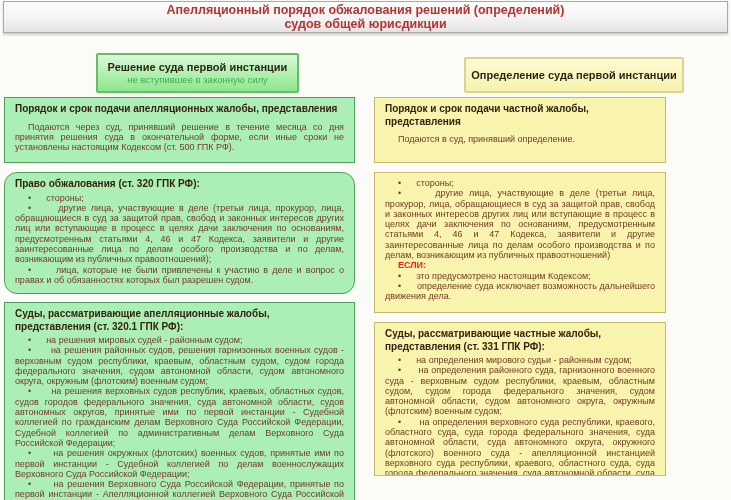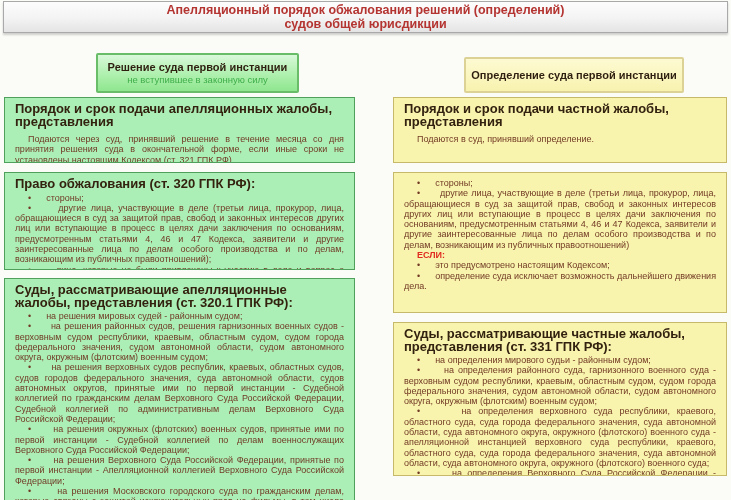--- a/index.html
+++ b/index.html
@@ -38,38 +38,38 @@
     left:464px; top:57px; width:220px; height:36px;
     background:linear-gradient(180deg,#fdfad2 0%,#f8f2ae 100%);
     border:2px solid #dcd295;
   }
   .hdr-title { font-size:11px; font-weight:bold; color:#2f1f10; line-height:13px; }
   .hdr-sub   { font-size:9.5px; color:#3fae49; line-height:12px; }
 
   
   .column { position:absolute; top:97px; }
   #left-col  { left:4px;   width:351px; }
-  #right-col { left:393px; width:334px; }
+  #right-col { left:374px; width:292px; }
 
   .section {
     overflow:hidden; text-align:justify;
     padding:5px 10px 4px 10px;
   }
   .section.green { background:#abefb7; border:1.5px solid #4ea05a; }
   .section.yellow{ background:#f8f3ad; border:1.5px solid #c6b96a; }
 
   #left-col  .section:nth-child(1){ height:66px;  margin-bottom:9px; }
-  #left-col  .section:nth-child(2){ height:98px;  margin-bottom:8px; }
+  #left-col  .section:nth-child(2){ height:122px;  margin-bottom:8px;border-radius:13px; }
   #left-col  .section:nth-child(3){ height:271px; }
   #right-col .section:nth-child(1){ height:66px;  margin-bottom:9px; }
   #right-col .section:nth-child(2){ height:141px; margin-bottom:9px; }
   #right-col .section:nth-child(3){ height:154px; }
 
   .section h3 {
-    font-size:13px; line-height:12.5px; font-weight:bold; color:#33220f;
+    font-size:10px; line-height:12.5px; font-weight:bold; color:#33220f;
     margin:0 0 2px 0; text-align:left;
   }
   .section p {
     font-size:9px; line-height:10.3px; color:#713a24; margin:0;
   }
   .section p.para   { text-indent:13px; }
   .section p.gap    { margin-top:6px; }
   .section p.bullet { text-indent:13px; }
   .section p.red-label { text-indent:13px; color:#e02b20; font-weight:bold; }
 </style>
@@ -86,21 +86,21 @@
   <div class="hdr-sub">не вступившее в законную силу</div>
 </div>
 
 <div class="hdr-box yellow">
   <div class="hdr-title">Определение суда первой инстанции</div>
 </div>
 
 <div class="column" id="left-col">
     <div class="section green">
       <h3>Порядок и срок подачи апелляционных жалобы, представления</h3>
-      <p class="para gap">Подаются через суд, принявший решение в течение месяца со дня принятия решения суда в окончательной форме, если иные сроки не установлены настоящим Кодексом  (ст. 321 ГПК РФ).</p>
+      <p class="para gap">Подаются через суд, принявший решение в течение месяца со дня принятия решения суда в окончательной форме, если иные сроки не установлены настоящим Кодексом  (ст. 500 ГПК РФ).</p>
     </div>
     <div class="section green">
       <h3>Право обжалования (ст. 320 ГПК РФ):</h3>
       <p class="bullet">•&nbsp;&nbsp;&nbsp;&nbsp;&nbsp;&nbsp;стороны;</p>
       <p class="bullet">•&nbsp;&nbsp;&nbsp;&nbsp;&nbsp;&nbsp;другие лица, участвующие в деле (третьи лица, прокурор, лица, обращающиеся в суд за защитой прав, свобод и законных интересов других лиц или вступающие в процесс в целях дачи заключения по основаниям, предусмотренным статьями 4, 46 и 47 Кодекса, заявители и другие заинтересованные лица по делам особого производства и по делам, возникающим из публичных правоотношений);</p>
       <p class="bullet">•&nbsp;&nbsp;&nbsp;&nbsp;&nbsp;&nbsp;лица, которые не были привлечены к участию в деле и вопрос о правах и об обязанностях которых был разрешен судом.</p>
     </div>
     <div class="section green">
       <h3>Суды, рассматривающие апелляционные жалобы, представления (ст. 320.1 ГПК РФ):</h3>
       <p class="bullet">•&nbsp;&nbsp;&nbsp;&nbsp;&nbsp;&nbsp;на решения мировых судей - районным судом;</p>

